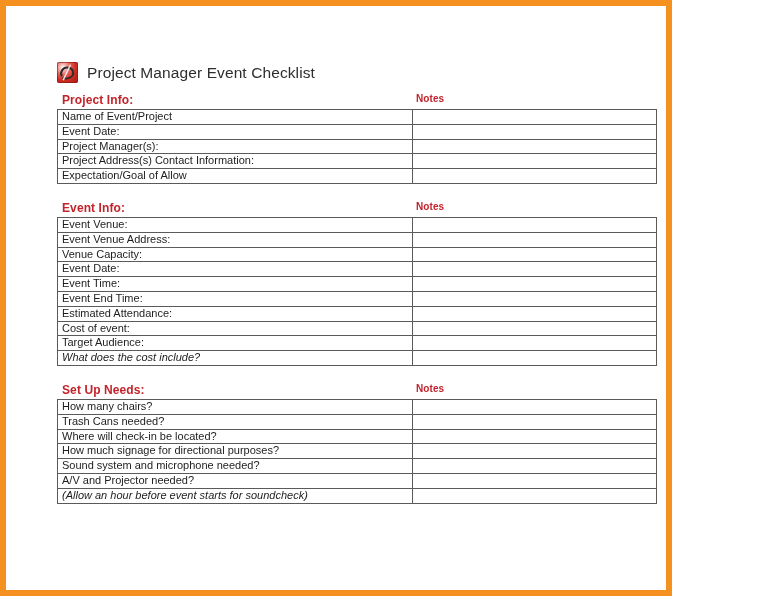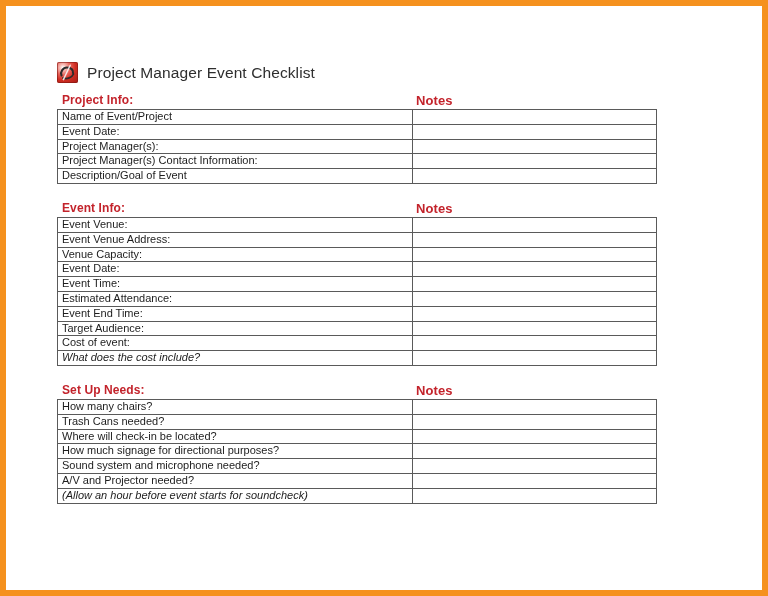--- a/index.html
+++ b/index.html
@@ -4,21 +4,21 @@
 <style>
   * { box-sizing: border-box; }
   html, body {
     margin: 0; padding: 0;
     width: 768px; height: 596px;
     background: #ffffff;
     font-family: "Liberation Sans", sans-serif;
   }
   #page {
     position: relative;
-    width: 768px; height: 596px;
+    width: 672px; height: 596px;
     background: #ffffff;
     border: 6px solid #F5911E;
     overflow: hidden;
   }
   #sheet {
     position: absolute;
     left: 0; top: 0; right: 0; bottom: 0;
     background: #ffffff;
   }
   #content {
@@ -70,21 +70,21 @@
     font-size: 12px;
     font-weight: bold;
     color: #C3232B;
     letter-spacing: 0.1px;
     white-space: nowrap;
   }
   .notes-label {
     position: absolute;
     left: 359px;
     top: 0;
-    font-size: 13px;
+    font-size: 10px;
     font-weight: bold;
     color: #C3232B;
     letter-spacing: 0.1px;
     white-space: nowrap;
   }
 
   table.grid {
     border-collapse: collapse;
     width: 599px;
     table-layout: fixed;
@@ -136,25 +136,25 @@
             </tr>
             <tr>
               <td class="c-label">Event Date:</td>
               <td class="c-notes"></td>
             </tr>
             <tr>
               <td class="c-label">Project Manager(s):</td>
               <td class="c-notes"></td>
             </tr>
             <tr>
-              <td class="c-label">Project Manager(s) Contact Information:</td>
-              <td class="c-notes"></td>
-            </tr>
-            <tr>
-              <td class="c-label">Description/Goal of Event</td>
+              <td class="c-label">Project Address(s) Contact Information:</td>
+              <td class="c-notes"></td>
+            </tr>
+            <tr>
+              <td class="c-label">Expectation/Goal of Allow</td>
               <td class="c-notes"></td>
             </tr>
           </tbody>
         </table>
       </div>
 
       <div class="section">
         <div class="section-head">
           <span class="sec-label">Event Info:</span>
           <span class="notes-label">Notes</span>
@@ -175,33 +175,33 @@
             </tr>
             <tr>
               <td class="c-label">Event Date:</td>
               <td class="c-notes"></td>
             </tr>
             <tr>
               <td class="c-label">Event Time:</td>
               <td class="c-notes"></td>
             </tr>
             <tr>
+              <td class="c-label">Event End Time:</td>
+              <td class="c-notes"></td>
+            </tr>
+            <tr>
               <td class="c-label">Estimated Attendance:</td>
               <td class="c-notes"></td>
             </tr>
             <tr>
-              <td class="c-label">Event End Time:</td>
+              <td class="c-label">Cost of event:</td>
               <td class="c-notes"></td>
             </tr>
             <tr>
               <td class="c-label">Target Audience:</td>
-              <td class="c-notes"></td>
-            </tr>
-            <tr>
-              <td class="c-label">Cost of event:</td>
               <td class="c-notes"></td>
             </tr>
             <tr>
               <td class="c-label indent">What does the cost include?</td>
               <td class="c-notes"></td>
             </tr>
           </tbody>
         </table>
       </div>
 

